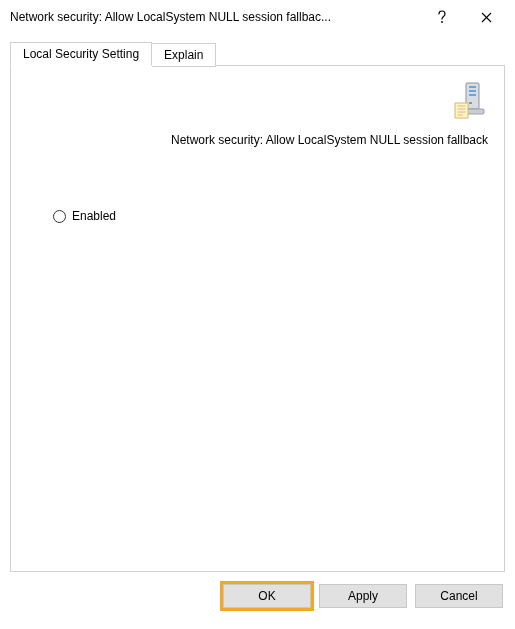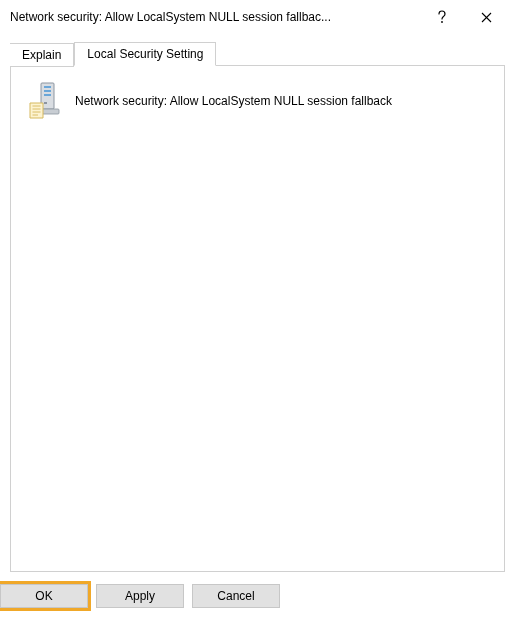--- a/index.html
+++ b/index.html
@@ -73,22 +73,23 @@
       border: 1px solid #d0d0d0;
       margin-top: -1px;
       background: #ffffff;
       height: 507px;
       position: relative;
       z-index: 1;
       padding: 14px 16px;
     }
     .policy-header {
       display: flex;
-      align-items: center;
+      align-items: flex-end;
       gap: 12px;
+      flex-direction: column;
     }
     .policy-title {
       font-size: 12px;
       padding-top: 1px;
     }
     .server-icon-wrap {
       width: 36px;
       height: 40px;
       flex-shrink: 0;
     }
@@ -124,20 +125,21 @@
       display: block;
     }
     .highlight {
       border: 3px solid #f0a829;
       display: inline-flex;
       padding: 1px 6px 1px 2px;
       margin-left: -5px;
     }
     .button-row {
       display: flex;
+      justify-content: flex-end;
       gap: 8px;
       padding: 12px 12px 12px 0;
     }
     .btn {
       width: 88px;
       height: 24px;
       border: 1px solid #c7c7c7;
       background: #e1e1e1;
       font-size: 12px;
       display: flex;
@@ -165,25 +167,25 @@
     <svg width="11" height="11" viewBox="0 0 11 11">
       <line x1="1" y1="1" x2="10" y2="10" stroke="#000" stroke-width="1.1"></line>
       <line x1="10" y1="1" x2="1" y2="10" stroke="#000" stroke-width="1.1"></line>
     </svg>
   </div>
 </div>
 
 <div class="content-area">
   <div class="tabs-wrap">
     <div class="tabstrip">
+      <div class="tab active">
+        <span>Local Security Setting</span>
+      </div>
       <div class="tab inactive">
         <span>Explain</span>
-      </div>
-      <div class="tab active">
-        <span>Local Security Setting</span>
       </div>
     </div>
 
     <div class="tab-panel">
       <div class="policy-header">
         <div class="server-icon-wrap">
           <svg width="36" height="40" viewBox="0 0 36 40">
             <rect x="14" y="3" width="13" height="26" rx="1" fill="#d9dde2" stroke="#8c95a0" stroke-width="1"></rect>
             <rect x="17" y="6" width="7" height="2" fill="#6aa6d8"></rect>
             <rect x="17" y="10" width="7" height="2" fill="#6aa6d8"></rect>
@@ -194,20 +196,26 @@
             <line x1="5.5" y1="26" x2="13.5" y2="26" stroke="#d6b95f" stroke-width="0.9"></line>
             <line x1="5.5" y1="29" x2="13.5" y2="29" stroke="#d6b95f" stroke-width="0.9"></line>
             <line x1="5.5" y1="32" x2="13.5" y2="32" stroke="#d6b95f" stroke-width="0.9"></line>
             <line x1="5.5" y1="35" x2="11" y2="35" stroke="#d6b95f" stroke-width="0.9"></line>
           </svg>
         </div>
         <div class="policy-title">Network security: Allow LocalSystem NULL session fallback</div>
       </div>
 
       <div class="options">
+        <div class="radio-row">
+          <span class="radio-outer">
+            
+          </span>
+          <span>Enabled</span>
+        </div>
       </div>
     </div>
   </div>
 </div>
 
 <div class="button-row">
   <div class="btn ok-highlight">
     <span>OK</span>
   </div>
   <div class="btn">

